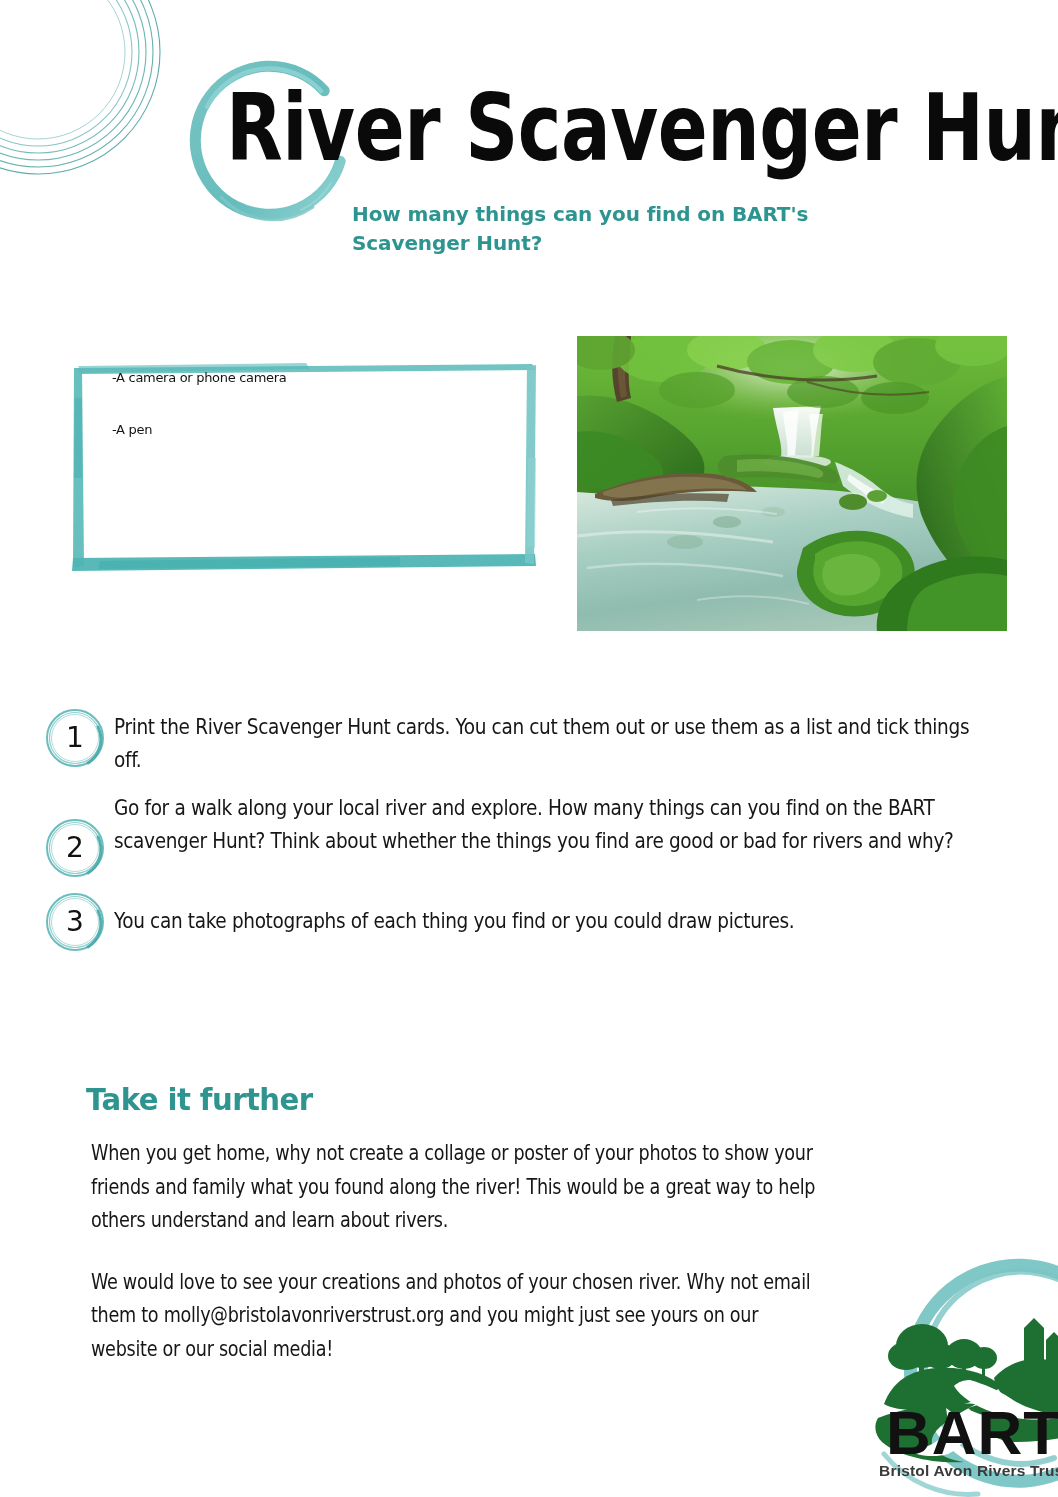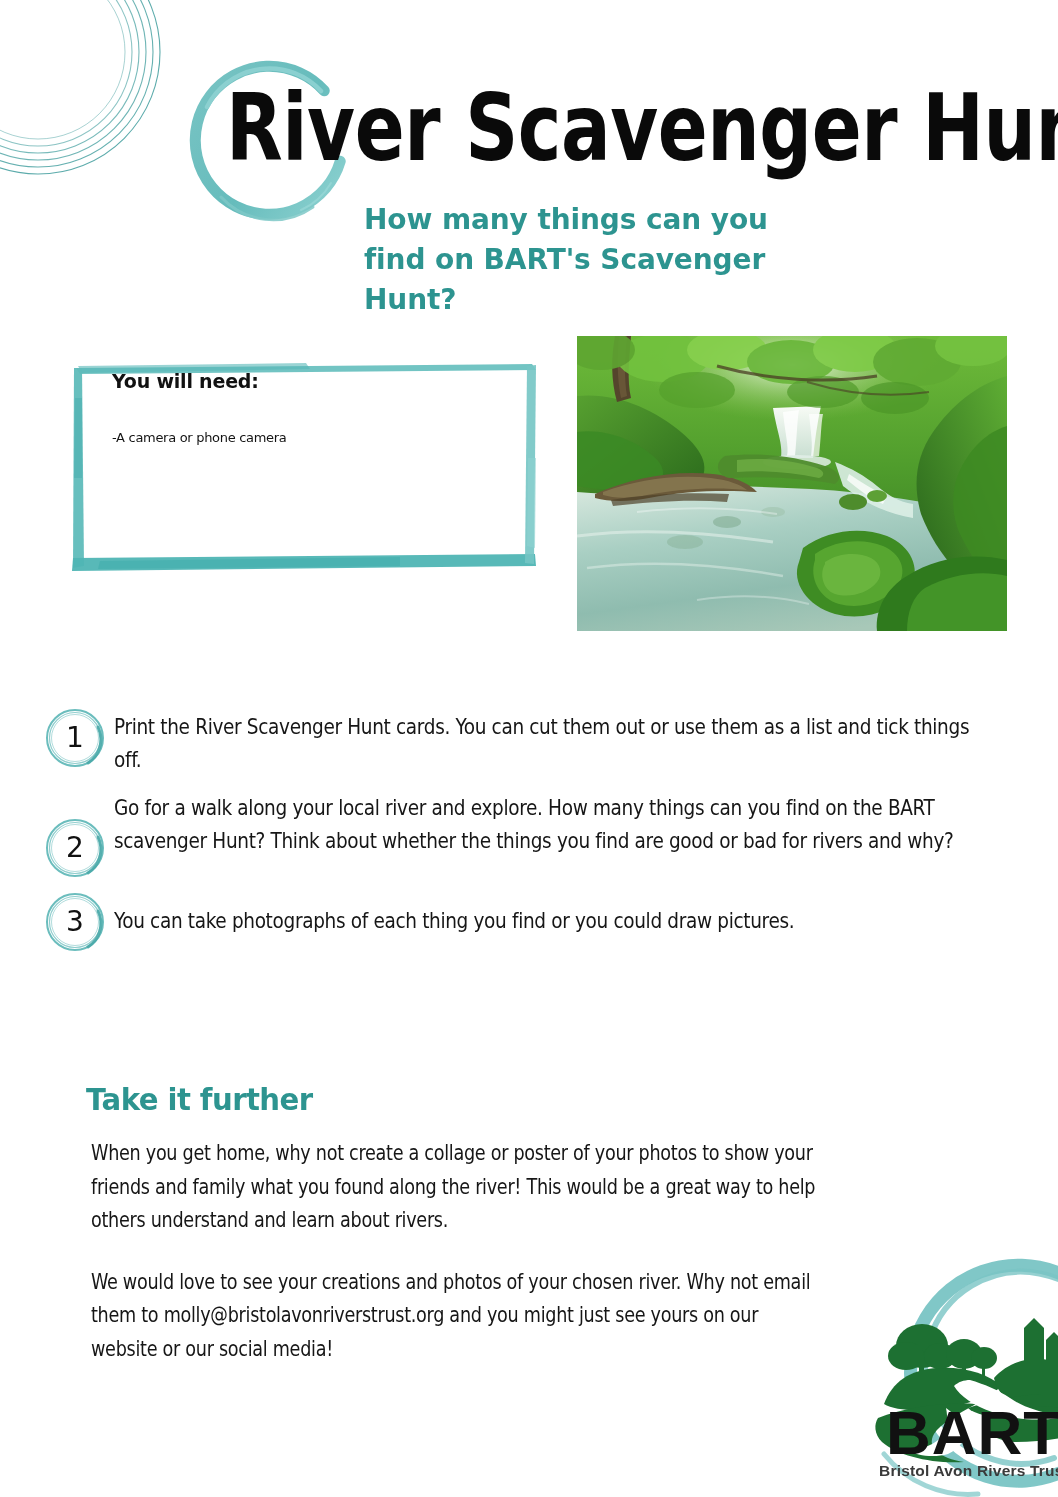--- a/index.html
+++ b/index.html
@@ -39,25 +39,25 @@
     font-size: 76px;
     line-height: 1.0;
     letter-spacing: -0.5px;
     color: #0a0a0a;
     white-space: nowrap;
     transform: scaleY(1.22) scaleX(0.97);
     transform-origin: left top;
   }
   .subtitle {
     position: absolute;
-    left: 364px; top: 200px;
+    left: 352px; top: 200px;
     width: 470px;
     font-family: "DejaVu Sans", sans-serif;
     font-weight: bold;
-    font-size: 28px;
+    font-size: 20px;
     line-height: 1.43;
     color: #2d9490;
     letter-spacing: -0.1px;
   }
 
   
   .needs-box {
     position: absolute;
     left: 70px; top: 358px;
     width: 468px; height: 222px;
@@ -222,22 +222,22 @@
       <path d="M8,8 L236,5 L240,11 L12,15 Z" fill="#57b8b7" opacity="0.6"></path>
       <path d="M4,10 L12,10 L14,208 L3,210 Z" fill="#5fbcbb" opacity="0.95"></path>
       <path d="M5,40 L12,40 L12,120 L4,120 Z" fill="#4aaeae" opacity="0.55"></path>
       <path d="M3,200 L465,196 L466,208 L2,213 Z" fill="#4fb5b4" opacity="0.95"></path>
       <path d="M30,203 L330,199 L330,208 L28,211 Z" fill="#3fadac" opacity="0.55"></path>
       <path d="M457,8 L466,7 L464,206 L455,205 Z" fill="#74c5c4" opacity="0.9"></path>
       <path d="M458,100 L466,100 L465,190 L457,188 Z" fill="#8ed2d1" opacity="0.6"></path>
     </svg>
   </div>
   <div class="needs-inner">
-    <div class="needs-title">You will need:</div>
     <div class="needs-item">-A camera or phone camera</div>
+    <div class="needs-item">-A pen</div>
   </div>
 </div>
 
 <div class="photo">
   <svg width="430" height="295" viewBox="0 0 430 295" aria-hidden="true">
     <defs>
       <linearGradient id="canopy" x1="0" y1="0" x2="0" y2="1">
         <stop offset="0%" stop-color="#6fbb3a"></stop>
         <stop offset="45%" stop-color="#4f9c2c"></stop>
         <stop offset="100%" stop-color="#2f6f20"></stop>

